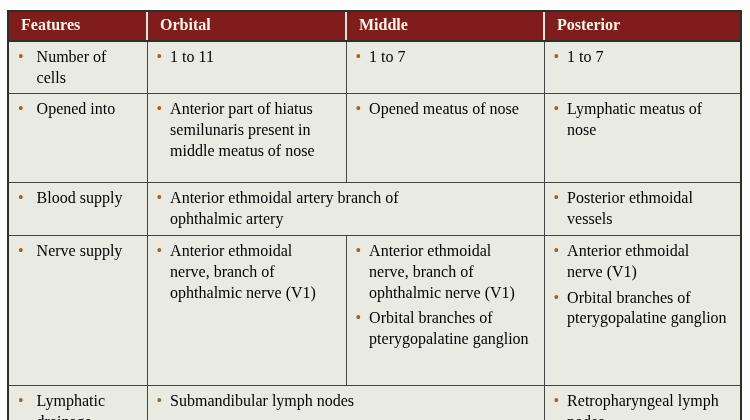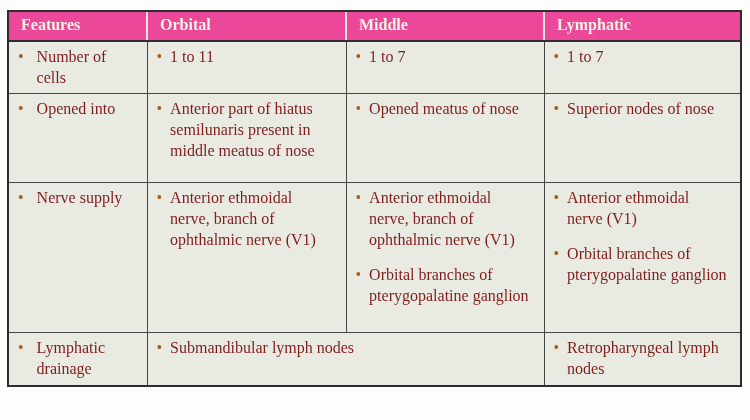--- a/index.html
+++ b/index.html
@@ -24,24 +24,24 @@
     table-layout: fixed;
     border: 2px solid #2e2e2e;
   }
   table.sinus-table th,
   table.sinus-table td {
     border: 1.5px solid #454545;
     vertical-align: top;
     text-align: left;
     font-size: 16px;
     line-height: 1.3;
-    color: #7f1d1d;
+    color: #000000;
   }
   table.sinus-table th {
-    background: #ec4899;
+    background: #7f1d1d;
     color: #f7f4e6;
     font-weight: bold;
     padding: 3px 6px 4px 12px;
     height: 27px;
     box-sizing: border-box;
     border-top: 2px solid #2e2e2e;
     border-bottom: 2px solid #2e2e2e;
     border-left: 2px solid #dfe6dd;
   }
   table.sinus-table th:first-child {
@@ -49,21 +49,21 @@
   }
   table.sinus-table td {
     background: #e9ebe3;
     padding: 5px 12px 5px 9px;
   }
   td.feature-cell { padding-left: 5px; }
   .cell-item {
     display: flex;
     align-items: flex-start;
   }
-  .cell-item + .cell-item { margin-top: 14px; }
+  .cell-item + .cell-item { margin-top: 5px; }
   .bullet {
     flex: 0 0 auto;
     color: #a9601d;
     font-size: 16px;
     line-height: 1.3;
   }
   .bullet::before { content: "\2022"; }
   .feature-cell .bullet { margin-right: 13px; }
   .data-cell .bullet, .data-cell-span .bullet { margin-right: 8px; }
   .item-text { flex: 1 1 auto; }
@@ -84,21 +84,21 @@
       <col style="width:139px">
       <col style="width:199px">
       <col style="width:198px">
       <col style="width:197px">
     </colgroup>
     <thead>
       <tr>
         <th>Features</th>
         <th>Orbital</th>
         <th>Middle</th>
-        <th>Lymphatic</th>
+        <th>Posterior</th>
       </tr>
     </thead>
     <tbody>
 
       <tr class="row-h44">
         <td class="feature-cell">
           <div class="cell-item">
             <span class="bullet"></span>
             <span class="item-text">Number of cells</span>
           </div>
@@ -138,25 +138,45 @@
         </td>
         <td class="data-cell">
           <div class="cell-item">
             <span class="bullet"></span>
             <span class="item-text">Opened meatus of nose</span>
           </div>
         </td>
         <td class="data-cell">
           <div class="cell-item">
             <span class="bullet"></span>
-            <span class="item-text">Superior nodes of nose</span>
-          </div>
-        </td>
-      </tr>
-
+            <span class="item-text">Lymphatic meatus of nose</span>
+          </div>
+        </td>
+      </tr>
+
+      <tr class="row-h42">
+        <td class="feature-cell">
+          <div class="cell-item">
+            <span class="bullet"></span>
+            <span class="item-text">Blood supply</span>
+          </div>
+        </td>
+        <td class="data-cell-span w270" colspan="2">
+          <div class="cell-item">
+            <span class="bullet"></span>
+            <span class="item-text">Anterior ethmoidal artery branch of ophthalmic artery</span>
+          </div>
+        </td>
+        <td class="data-cell">
+          <div class="cell-item">
+            <span class="bullet"></span>
+            <span class="item-text">Posterior ethmoidal vessels</span>
+          </div>
+        </td>
+      </tr>
 
       <tr class="row-h150">
         <td class="feature-cell">
           <div class="cell-item">
             <span class="bullet"></span>
             <span class="item-text">Nerve supply</span>
           </div>
         </td>
         <td class="data-cell">
           <div class="cell-item">

